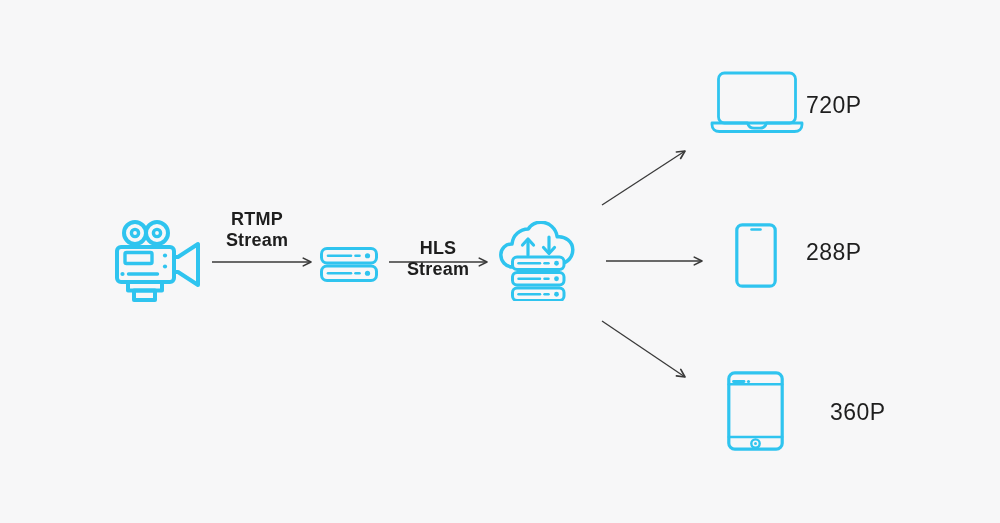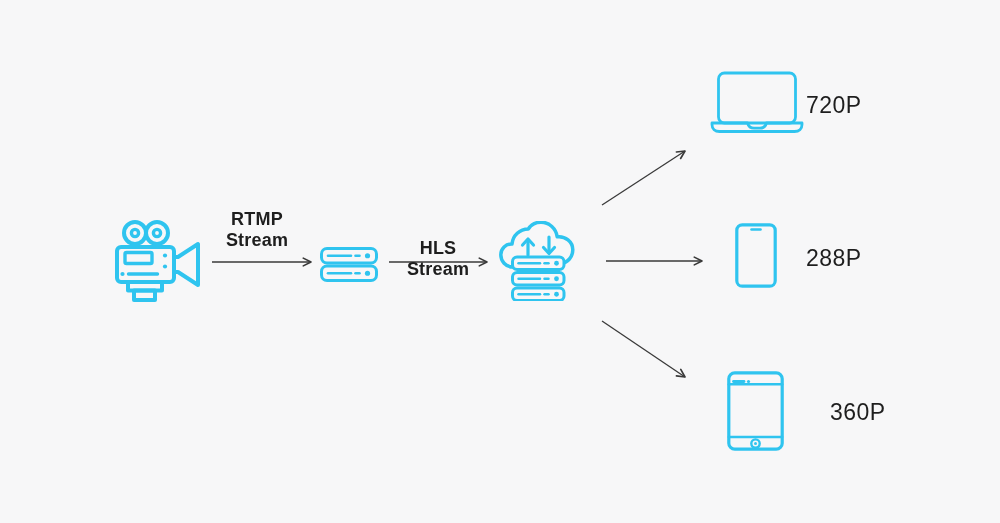--- a/index.html
+++ b/index.html
@@ -126,21 +126,21 @@
     <div class="abs res-label" style="left:806px;top:92px;">720P</div>
   </div>
 
   <div>
     <div class="abs device" style="left:735px;top:223px;">
       <svg width="42" height="65" viewBox="0 0 42 65" fill="none" stroke="currentColor" stroke-linecap="round" stroke-linejoin="round">
         <rect x="1.8" y="1.8" width="38.4" height="61.4" rx="5.5" stroke-width="3.2"></rect>
         <path d="M16.5 6.5 H25.5" stroke-width="2.6"></path>
       </svg>
     </div>
-    <div class="abs res-label" style="left:806px;top:245px;">288P</div>
+    <div class="abs res-label" style="left:806px;top:239px;">288P</div>
   </div>
 
   <div>
     <div class="abs device" style="left:727px;top:371px;">
       <svg width="57" height="80" viewBox="0 0 57 80" fill="none" stroke="currentColor" stroke-linecap="round" stroke-linejoin="round">
         <rect x="1.8" y="1.8" width="53.4" height="76.4" rx="6" stroke-width="3.2"></rect>
         <path d="M1.8 13.2 H55.2" stroke-width="2.4"></path>
         <path d="M6.5 10.5 H17" stroke-width="2.8"></path>
         <circle cx="21.5" cy="10.5" r="1.6" fill="currentColor" stroke="none"></circle>
         <path d="M1.8 66 H55.2" stroke-width="2.4"></path>

